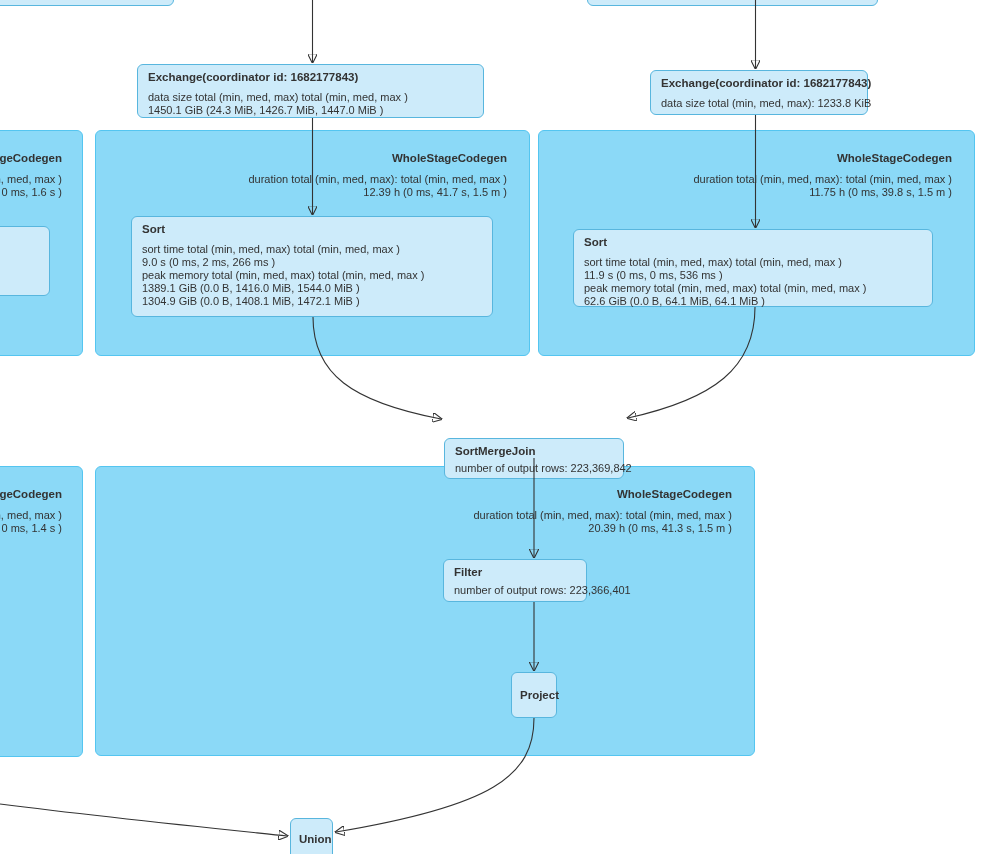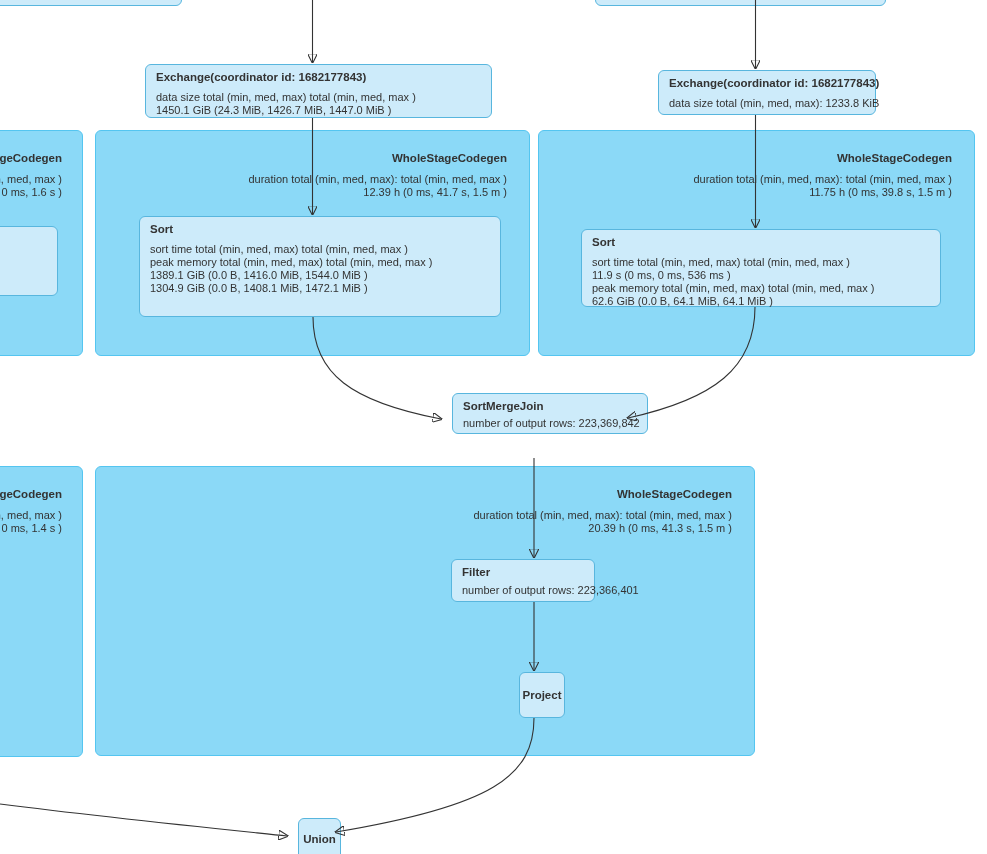--- a/index.html
+++ b/index.html
@@ -20,26 +20,25 @@
   .cluster-label{font-weight:bold;font-size:11.5px;margin-bottom:9px;white-space:nowrap;}
   .cluster-metric{font-size:11px;line-height:13px;white-space:nowrap;}
   .node{
     position:absolute;box-sizing:border-box;
     background:var(--node-fill,#CDEBFA);
     border:1.5px solid var(--node-border,#58B6DE);
     border-radius:6px;
     padding:6px 10px;
     font-size:11px;
     z-index:2;
-    margin-left:8px;
   }
   .node-title{font-weight:bold;font-size:11.5px;white-space:nowrap;}
   .node-lines{margin-top:8px;}
   .node-line{font-size:11px;line-height:12.9px;white-space:nowrap;}
-  .node-center{display:flex;align-items:center;justify-content:center;padding:0;}
+  .node-center{display:flex;align-items:center;padding:8px;}
   .edges{position:absolute;left:0;top:0;z-index:10;pointer-events:none;}
   .edges path{fill:none;stroke:var(--edge,#333333);stroke-width:1.1px;}
 </style>
 </head>
 <body>
 
 <div class="node" style="left:-40px;top:-31px;width:214px;height:37px;"></div>
 <div class="node" style="left:587px;top:-28px;width:291px;height:34px;"></div>
 
 <div class="cluster" style="left:-262px;top:130px;width:345px;height:226px;padding-right:20px;">
@@ -72,20 +71,21 @@
 
 <div class="cluster" style="left:95px;top:130px;width:435px;height:226px;">
   <div class="cluster-label">WholeStageCodegen</div>
   <div class="cluster-metric">duration total (min, med, max): total (min, med, max )</div>
   <div class="cluster-metric">12.39 h (0 ms, 41.7 s, 1.5 m )</div>
 </div>
 <div class="node" style="left:131px;top:216px;width:362px;height:101px;">
   <div class="node-title">Sort</div>
   <div class="node-lines">
     <div class="node-line">sort time total (min, med, max) total (min, med, max )</div>
+    <div class="node-line">9.0 s (0 ms, 2 ms, 266 ms )</div>
     <div class="node-line">peak memory total (min, med, max) total (min, med, max )</div>
     <div class="node-line">1389.1 GiB (0.0 B, 1416.0 MiB, 1544.0 MiB )</div>
     <div class="node-line">1304.9 GiB (0.0 B, 1408.1 MiB, 1472.1 MiB )</div>
   </div>
 </div>
 
 <div class="cluster" style="left:538px;top:130px;width:437px;height:226px;">
   <div class="cluster-label">WholeStageCodegen</div>
   <div class="cluster-metric">duration total (min, med, max): total (min, med, max )</div>
   <div class="cluster-metric">11.75 h (0 ms, 39.8 s, 1.5 m )</div>
@@ -93,21 +93,21 @@
 <div class="node" style="left:573px;top:229px;width:360px;height:78px;">
   <div class="node-title">Sort</div>
   <div class="node-lines">
     <div class="node-line">sort time total (min, med, max) total (min, med, max )</div>
     <div class="node-line">11.9 s (0 ms, 0 ms, 536 ms )</div>
     <div class="node-line">peak memory total (min, med, max) total (min, med, max )</div>
     <div class="node-line">62.6 GiB (0.0 B, 64.1 MiB, 64.1 MiB )</div>
   </div>
 </div>
 
-<div class="node" style="left:444px;top:393px;width:196px;height:41px;">
+<div class="node" style="left:444px;top:438px;width:180px;height:41px;">
   <div class="node-title">SortMergeJoin</div>
   <div class="node-lines" style="margin-top:5px;">
     <div class="node-line">number of output rows: 223,369,842</div>
   </div>
 </div>
 
 <div class="cluster" style="left:95px;top:466px;width:660px;height:290px;">
   <div class="cluster-label">WholeStageCodegen</div>
   <div class="cluster-metric">duration total (min, med, max): total (min, med, max )</div>
   <div class="cluster-metric">20.39 h (0 ms, 41.3 s, 1.5 m )</div>

